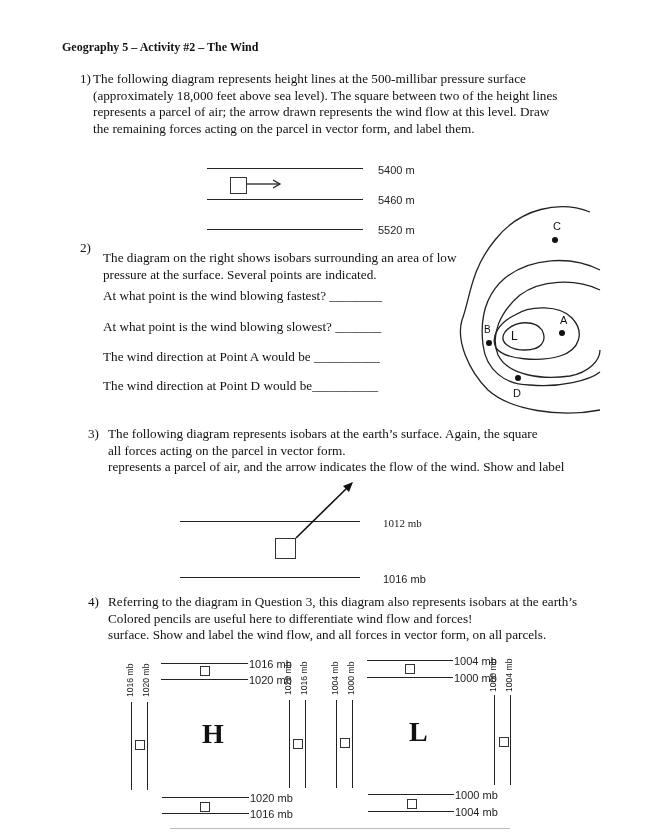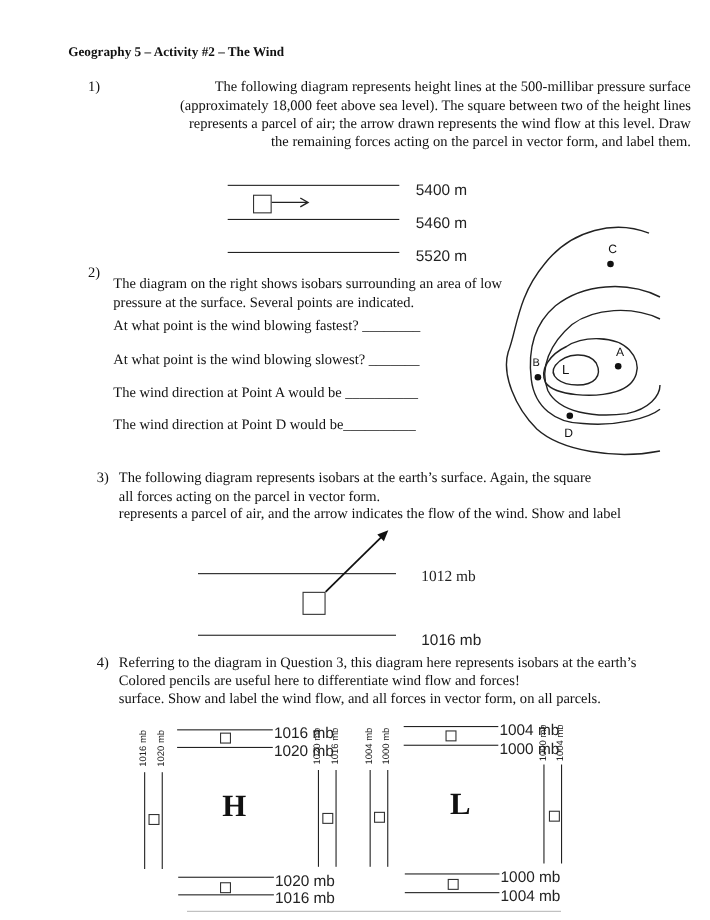--- a/index.html
+++ b/index.html
@@ -4,37 +4,37 @@
 <style>
   html, body { margin:0; padding:0; background:#ffffff; }
   body { width:645px; height:836px; position:relative; overflow:hidden;
          font-family:"Liberation Serif", serif; color:#111; }
   .abs { position:absolute; }
   .title { left:62px; top:40px; font-size:12px; font-weight:bold; white-space:nowrap; }
   .q { font-size:13.2px; line-height:16.5px; }
   .qnum { position:absolute; }
   .qtext { position:absolute; }
   .sub { font-size:13.2px; white-space:nowrap; }
-  .lbl { font-family:"Liberation Sans", sans-serif; font-size:14px; white-space:nowrap; color:#222; }
+  .lbl { font-family:"Liberation Sans", sans-serif; font-size:11px; white-space:nowrap; color:#222; }
   .vlbl { font-family:"Liberation Sans", sans-serif; font-size:8.6px; white-space:nowrap; color:#222;
           transform:rotate(-90deg); transform-origin:left top; }
   .hl { position:absolute; height:1.4px; background:#222; }
   .vl { position:absolute; width:1.4px; background:#222; }
   .sq { position:absolute; border:1.3px solid #333; background:#fff; box-sizing:border-box; }
   .big { font-family:"Liberation Serif", serif; font-weight:bold; font-size:28px; }
   svg { position:absolute; left:0; top:0; }
 </style>
 </head>
 <body>
 
 <div class="abs title">Geography 5 – Activity #2 – The Wind</div>
 
 <div class="abs q" style="left:80px; top:71px; width:540px;">
   <span class="qnum" style="left:0; top:0;">1)</span>
-  <div class="qtext" style="left:28px; top:0; width:520px;text-align:right;">
+  <div class="qtext" style="left:13px; top:0; width:520px;">
     <div>The following diagram represents height lines at the 500-millibar pressure surface</div>
     <div>(approximately 18,000 feet above sea level). The square between two of the height lines</div>
     <div>represents a parcel of air; the arrow drawn represents the wind flow at this level. Draw</div>
     <div>the remaining forces acting on the parcel in vector form, and label them.</div>
   </div>
 </div>
 
 <div>
   <div class="hl" style="left:207px; top:168px; width:156px;"></div>
   <div class="hl" style="left:207px; top:199px; width:156px;"></div>
@@ -106,21 +106,21 @@
   <div class="sq" style="left:275px; top:538px; width:21px; height:21px;"></div>
   <svg width="645" height="836">
     <line x1="296" y1="538" x2="349" y2="486" stroke="#111" stroke-width="1.6"></line>
     <polygon points="353,482 343,486 349,492" fill="#111"></polygon>
   </svg>
 </div>
 
 <div class="abs q" style="left:88px; top:594px; width:540px;">
   <span class="qnum" style="left:0; top:0;">4)</span>
   <div class="qtext" style="left:20px; top:0; width:520px;">
-    <div style="white-space:nowrap;">Referring to the diagram in Question 3, this diagram here represents isobars at the earth’s</div>
+    <div style="white-space:nowrap;">Referring to the diagram in Question 3, this diagram also represents isobars at the earth’s</div>
     <div style="white-space:nowrap;">Colored pencils are useful here to differentiate wind flow and forces!</div>
     <div style="white-space:nowrap;">surface. Show and label the wind flow, and all forces in vector form, on all parcels.</div>
   </div>
 </div>
 
 <div>
 
   <div class="hl" style="left:161px; top:663px; width:87px;"></div>
   <div class="hl" style="left:161px; top:679px; width:87px;"></div>
   <div class="abs lbl" style="left:249px; top:658px;">1016 mb</div>

